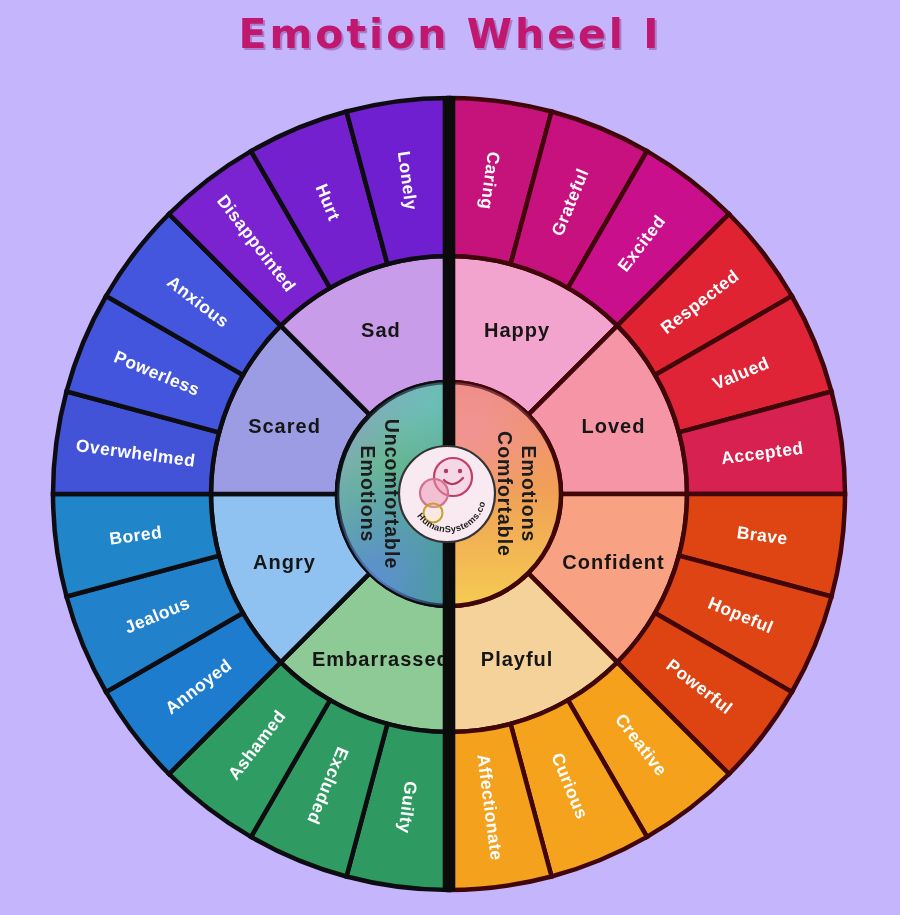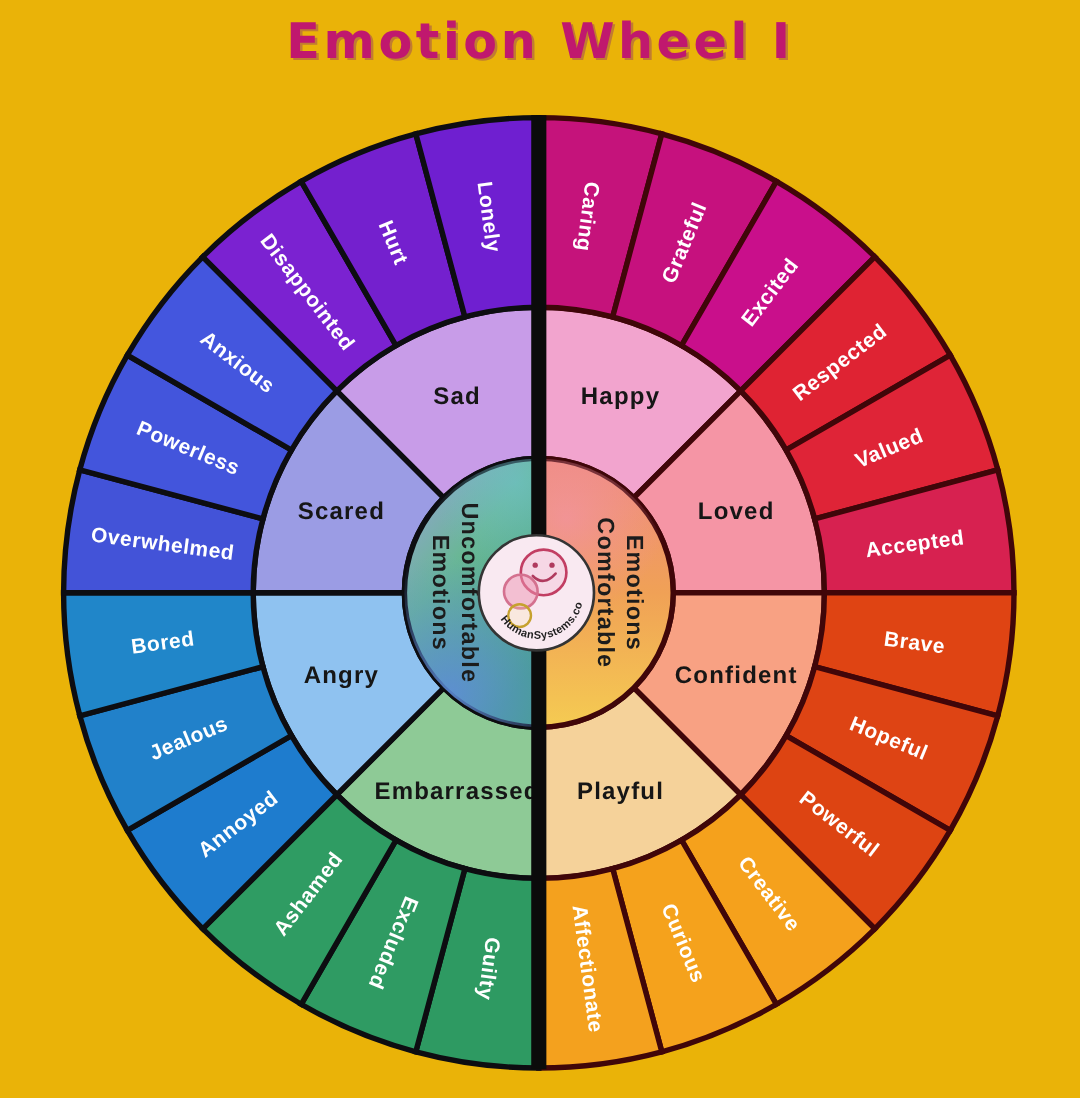--- a/index.html
+++ b/index.html
@@ -1,16 +1,16 @@
 <!DOCTYPE html>
 <html><head>
 <meta charset="utf-8">
 <style>
   html,body{margin:0;padding:0;background:#ffffff;width:900px;height:915px;overflow:hidden;}
-  .stage{position:relative;width:900px;height:915px;font-family:"Liberation Sans",sans-serif;background:#eab308;}
+  .stage{position:relative;width:900px;height:915px;font-family:"Liberation Sans",sans-serif;background:#c4b5fd;}
   .title{
     position:absolute;top:10px;left:0;width:100%;margin:0;text-align:center;
     font-family:"DejaVu Sans",sans-serif;font-size:41px;font-weight:bold;
     color:#C0186E;letter-spacing:3px;
     text-shadow:2px 2px 0 rgba(125,33,118,0.38);
   }
   #wheel{position:absolute;left:0;top:0;width:900px;height:915px;}
   #wheel svg{display:block;}
   text{font-family:"Liberation Sans",sans-serif;}
 </style>

